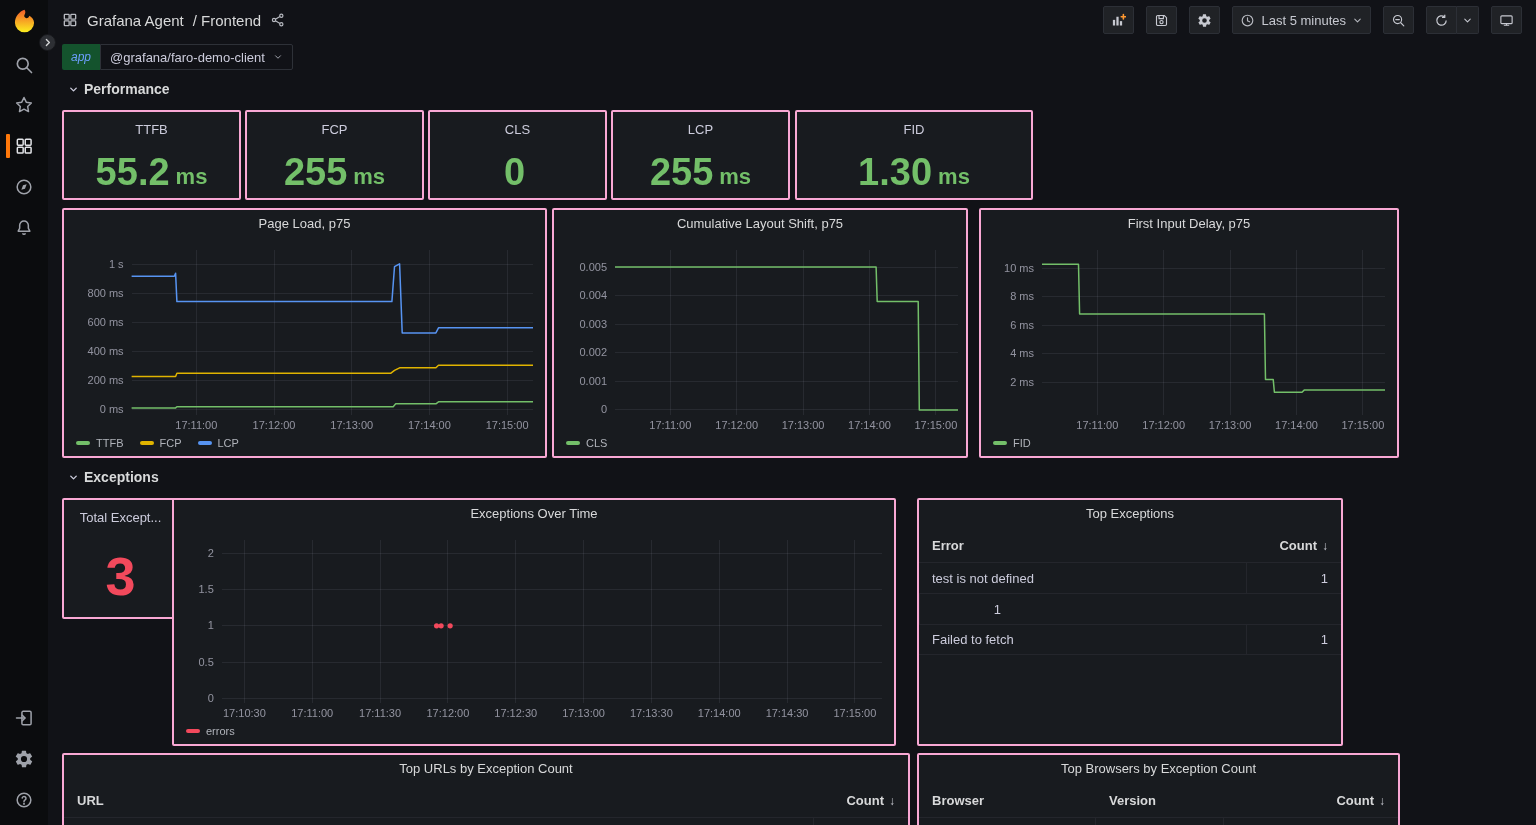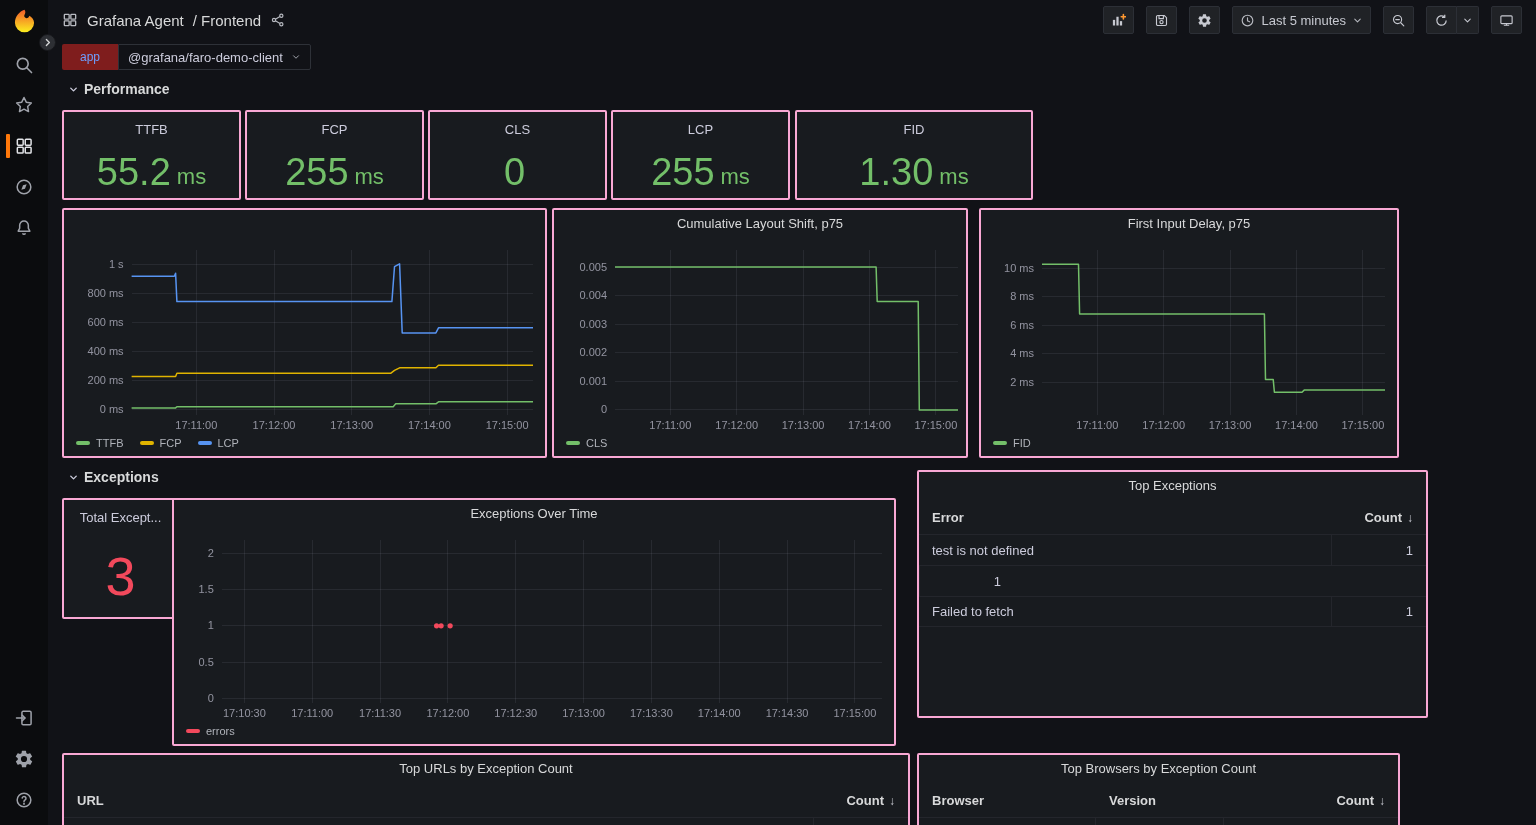--- a/index.html
+++ b/index.html
@@ -25,33 +25,33 @@
   .tb-icon svg { width:16px; height:16px; }
   .tb-right { margin-left:auto; display:flex; align-items:center; gap:12px; }
   .tb-btn { height:28px; min-width:30px; padding:0 7px; background:#202226; border:1px solid #2c2f36; border-radius:2px; display:flex; align-items:center; justify-content:center; gap:6px; color:#c7c9d1; font-size:13px; cursor:pointer; }
   .tb-btn svg { width:15px; height:15px; }
   .tb-group { display:flex; }
   .tb-group .tb-btn:first-child { border-top-right-radius:0; border-bottom-right-radius:0; }
   .tb-group .tb-btn:last-child { border-left:none; border-top-left-radius:0; border-bottom-left-radius:0; min-width:22px; padding:0 4px; }
 
   
   #varrow { position:absolute; left:62px; top:44px; display:flex; align-items:center; }
-  .var-label { height:26px; padding:0 18px; background:#7f1d1d; color:#6e9fff; font-size:12px; display:flex; align-items:center; border-radius:2px 0 0 2px; }
+  .var-label { height:26px; padding:0 9px; background:#14532d; color:#6e9fff; font-size:12px; display:flex; align-items:center; border-radius:2px 0 0 2px;font-style:italic; }
   .var-value { height:26px; padding:0 9px; border:1px solid #2e3138; background:#111217; color:#ccccdc; font-size:13px; display:flex; align-items:center; gap:8px; border-radius:0 2px 2px 0; cursor:pointer; }
   .var-value svg { width:10px; height:10px; color:#9fa2aa; }
 
   
   .section-header { position:absolute; display:flex; align-items:center; gap:5px; font-size:14px; font-weight:700; color:#d8d9da; cursor:pointer; }
   .section-header svg { width:11px; height:11px; color:#ccccdc; }
   .panel { position:absolute; background:#181b1f; border:2px solid #f9a8d4; border-radius:2px; }
   .panel-title { height:28px; line-height:28px; text-align:center; font-size:13px; font-weight:500; color:#d8d9da; white-space:nowrap; overflow:hidden; cursor:pointer; }
 
   
   .stat-title { margin-top:10px; text-align:center; font-size:13px; font-weight:500; color:#ccccdc; }
-  .stat-value { position:absolute; left:0; right:0; top:34px; bottom:0; display:flex; align-items:center; justify-content:center; color:#73bf69; font-weight:400; }
+  .stat-value { position:absolute; left:0; right:0; top:34px; bottom:0; display:flex; align-items:center; justify-content:center; color:#73bf69; font-weight:700; }
   .stat-num { font-size:38px; line-height:1; }
   .stat-unit { font-size:22px; margin-left:6px; padding-top:10px; }
   .total-panel .stat-title { color:#ccccdc; }
   .total-panel .stat-num { font-size:54px; color:#f2495c; }
 
   
   .chart-area { position:absolute; left:6px; right:8px; top:30px; bottom:24px; cursor:crosshair; }
   .chart-area svg { display:block; }
   .grid { stroke:rgba(204,204,220,0.09); stroke-width:1; shape-rendering:crispEdges; }
   .ylab, .xlab { fill:rgba(204,204,220,0.68); font-size:11px; font-family:"Liberation Sans", sans-serif; }
@@ -280,20 +280,21 @@
   </div>
   <div class="panel" style="left:795px; top:110px; width:238px; height:90px">
     <div class="stat-title">FID</div>
     <div class="stat-value">
         <span class="stat-num">1.30</span>
         <span class="stat-unit">ms</span>
       </div>
   </div>
 
   <div class="panel" style="left:62px; top:208px; width:485px; height:250px">
+    <div class="panel-title">Page Load, p75</div>
     <div class="chart-area">
         <svg width="469" height="194">
           <line x1="126.34193548387096" y1="10" x2="126.34193548387096" y2="175" class="grid"></line>
           <text x="126.34193548387096" y="189" class="xlab" text-anchor="middle">17:11:00</text>
           <line x1="204.03225806451613" y1="10" x2="204.03225806451613" y2="175" class="grid"></line>
           <text x="204.03225806451613" y="189" class="xlab" text-anchor="middle">17:12:00</text>
           <line x1="281.72258064516126" y1="10" x2="281.72258064516126" y2="175" class="grid"></line>
           <text x="281.72258064516126" y="189" class="xlab" text-anchor="middle">17:13:00</text>
           <line x1="359.4129032258064" y1="10" x2="359.4129032258064" y2="175" class="grid"></line>
           <text x="359.4129032258064" y="189" class="xlab" text-anchor="middle">17:14:00</text>
@@ -456,21 +457,21 @@
         </svg>
       </div>
     <div class="legend">
         <span class="legend-item">
           <span class="swatch" style="background: rgb(242, 73, 92);"></span>
           <span>errors</span>
         </span>
       </div>
   </div>
 
-  <div class="panel" style="left:917px; top:470px; width:511px; height:248px">
+  <div class="panel" style="left:917px; top:498px; width:426px; height:248px">
     <div class="panel-title">Top Exceptions</div>
     <div class="tbl">
       <div class="tbl-head">
         <div class="cell grow"><span>Error</span></div>
         <div class="cell cnt"><span>Count</span><span class="sort-arrow">↓</span></div>
       </div>
       <div class="tbl-row">
         <div class="cell grow">test is not defined</div>
         <div class="cell cnt">1</div>
       </div>

